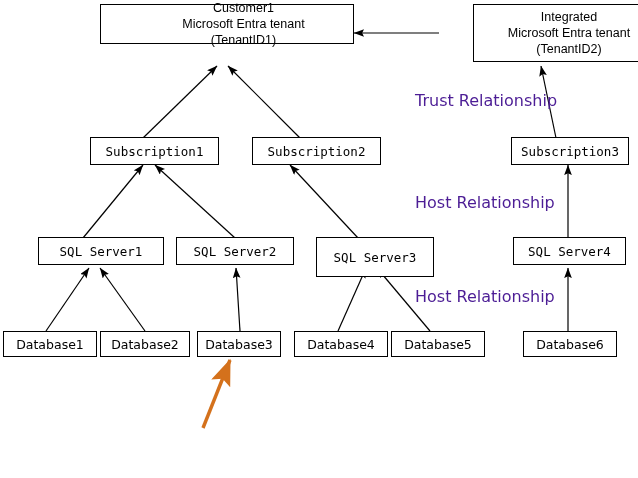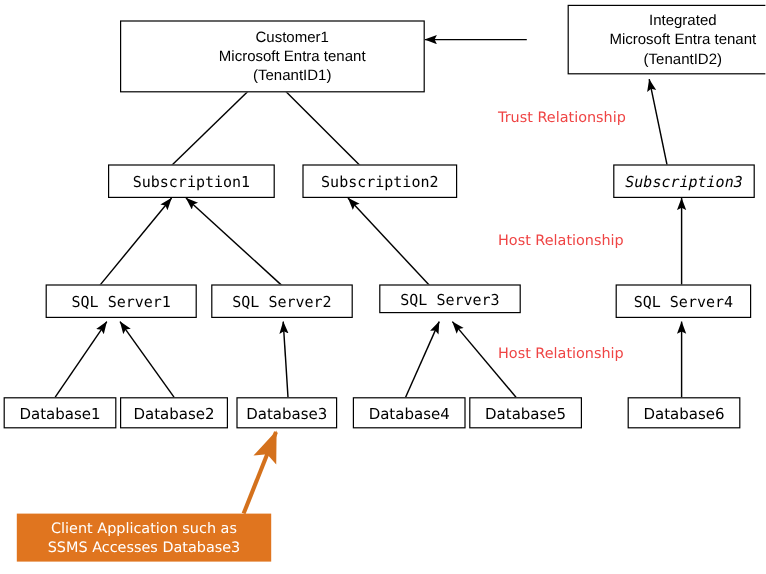--- a/index.html
+++ b/index.html
@@ -48,23 +48,23 @@
     line-height: 15px;
   }
   .node-db {
     font-family: "DejaVu Sans", sans-serif;
     font-size: 12.5px;
     line-height: 15px;
   }
   .node-tenant .line { display: block; white-space: nowrap; }
   .rel-label {
     position: absolute;
-    color: #ef4444;
+    color: #4c1d95;
     font-family: "DejaVu Sans", sans-serif;
-    font-size: 12px;
+    font-size: 16px;
     white-space: nowrap;
     z-index: 2;
   }
   .callout {
     position: absolute;
     box-sizing: border-box;
     background: #e0751f;
     color: #ffffff;
     font-family: "DejaVu Sans", sans-serif;
     font-size: 12px;
@@ -111,49 +111,49 @@
       <line x1="145" y1="331" x2="100" y2="268"></line>
       <line x1="240" y1="331" x2="236" y2="268"></line>
       <line x1="338" y1="331" x2="366" y2="268"></line>
       <line x1="430" y1="331" x2="377" y2="268"></line>
       <line x1="568" y1="331" x2="568" y2="268"></line>
     </g>
 
     <line x1="203" y1="428" x2="230" y2="360" stroke="#d4711c" stroke-width="3.4" fill="none" marker-end="url(#ah-orange)"></line>
   </svg>
 
-  <div class="node node-tenant" style="left:100px; top:17px; width:254px; height:60px;padding-left:33px;">
+  <div class="node node-tenant" style="left:100px; top:4px; width:254px; height:40px;padding-left:33px;">
     <span class="line">Customer1</span>
     <span class="line">Microsoft Entra tenant</span>
     <span class="line">(TenantID1)</span>
   </div>
 
   <div class="node node-tenant" style="left:439px; top:4px; width:192px; height:58px;margin-left:34px;">
     <span class="line">Integrated</span>
     <span class="line">Microsoft Entra tenant</span>
     <span class="line">(TenantID2)</span>
   </div>
 
-  <div class="node node-mono" style="left:90px; top:137px; width:139px; height:28px;">
+  <div class="node node-mono" style="left:90px; top:137px; width:129px; height:28px;">
     <span>Subscription1</span>
   </div>
   <div class="node node-mono" style="left:236px; top:137px; width:129px; height:28px;margin-left:16px;">
     <span>Subscription2</span>
   </div>
-  <div class="node node-mono" style="left:511px; top:137px; width:118px; height:28px;font-style:italic;">
+  <div class="node node-mono" style="left:511px; top:137px; width:118px; height:28px;">
     <span>Subscription3</span>
   </div>
 
   <div class="node node-mono" style="left:38px; top:237px; width:126px; height:28px;">
     <span>SQL Server1</span>
   </div>
   <div class="node node-mono" style="left:176px; top:237px; width:118px; height:28px;">
     <span>SQL Server2</span>
   </div>
-  <div class="node node-mono" style="left:316px; top:237px; width:118px; height:24px;">
+  <div class="node node-mono" style="left:316px; top:237px; width:118px; height:40px;">
     <span>SQL Server3</span>
   </div>
   <div class="node node-mono" style="left:513px; top:237px; width:113px; height:28px;">
     <span>SQL Server4</span>
   </div>
 
   <div class="node node-db" style="left:3px; top:331px; width:94px; height:26px;">
     <span>Database1</span>
   </div>
   <div class="node node-db" style="left:100px; top:331px; width:90px; height:26px;">
@@ -169,18 +169,14 @@
     <span>Database5</span>
   </div>
   <div class="node node-db" style="left:523px; top:331px; width:94px; height:26px;">
     <span>Database6</span>
   </div>
 
   <div class="rel-label" style="left:415px; top:91px;">Trust Relationship</div>
   <div class="rel-label" style="left:415px; top:193px;">Host Relationship</div>
   <div class="rel-label" style="left:415px; top:287px;">Host Relationship</div>
 
-  <div class="callout" style="left:14px; top:428px; width:212px; height:40px;">
-    <span class="line">Client Application  such as</span>
-    <span class="line">SSMS Accesses Database3</span>
-  </div>
 
 </div>
 
 </body></html>

